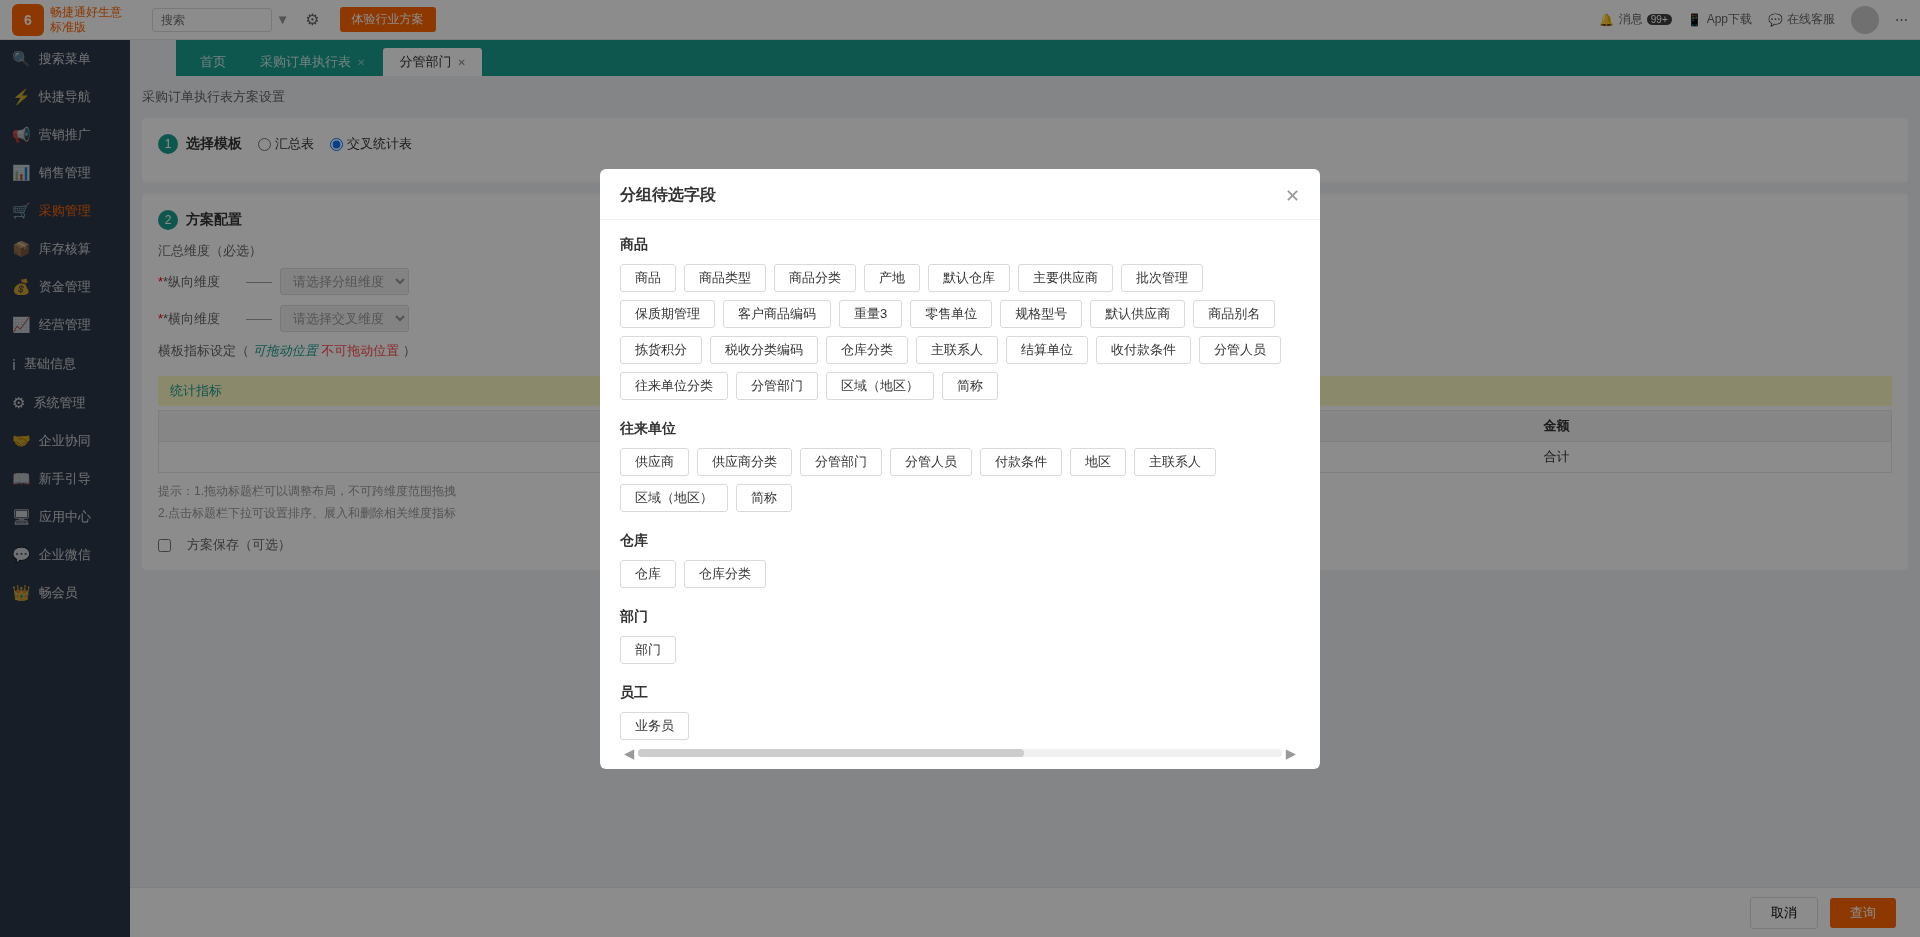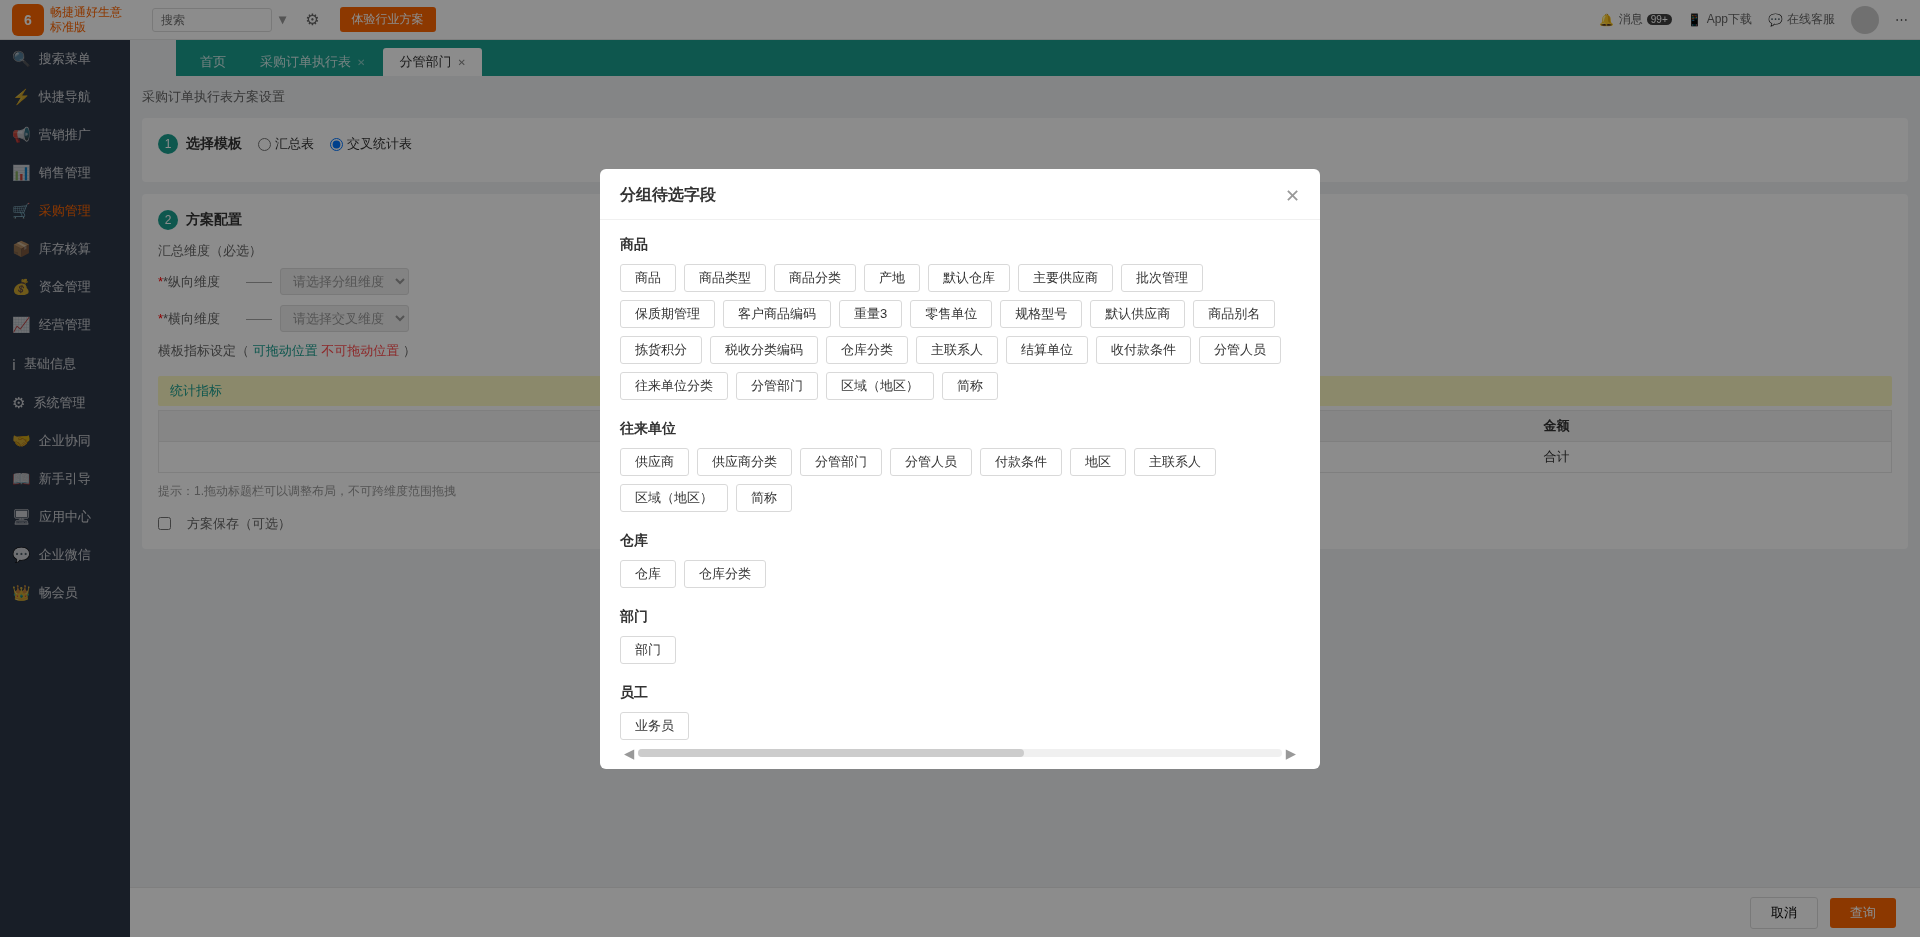--- a/index.html
+++ b/index.html
@@ -373,21 +373,21 @@
         <span style="color:red">*</span><span>*横向维度</span>
       </div>
       <span style="color:#999; margin: 0 8px;">——</span>
       <select class="form-select">
         <option>请选择交叉维度</option>
       </select>
     </div>
 
     <div style="font-size:13px; color:#666; margin-bottom:8px;">
       <span>横板指标设定（</span>
-      <span style="color:#1a9e8f;">可拖动位置</span>
+      <span style="color:#1a9e8f;font-style:italic;">可拖动位置</span>
       <span>  </span>
       <span style="color:#ff4d4f;">不可拖动位置</span>
       <span>）</span>
     </div>
 
     <div class="table-section">
       <div class="stats-header">统计指标</div>
       <table class="stats-table">
         <thead>
           <tr>
@@ -408,20 +408,21 @@
           <tr>
             <td>合计</td>
             <td>合计</td>
           </tr>
         </tbody>
       </table>
     </div>
 
     <div class="hint-text">
       <div>提示：1.拖动标题栏可以调整布局，不可跨维度范围拖拽</div>
+      <div>2.点击标题栏下拉可设置排序、展入和删除相关维度指标</div>
     </div>
 
     <div class="save-row">
       <input type="checkbox" style="">
       <span>方案保存（可选）</span>
     </div>
   </div>
 </div>
 
 <div class="footer-bar">

